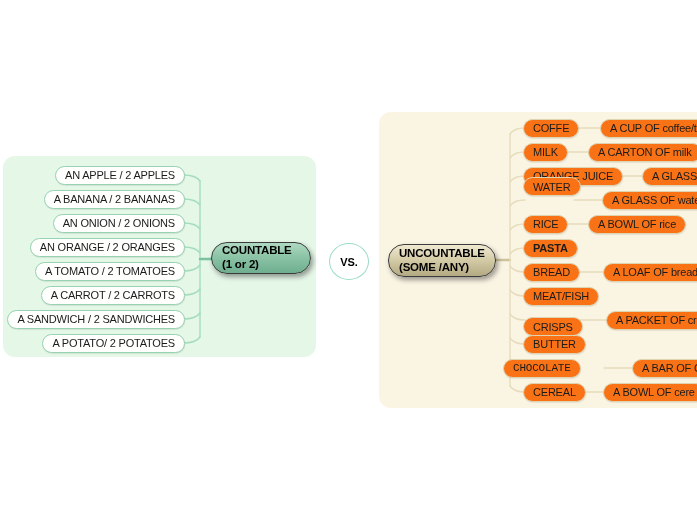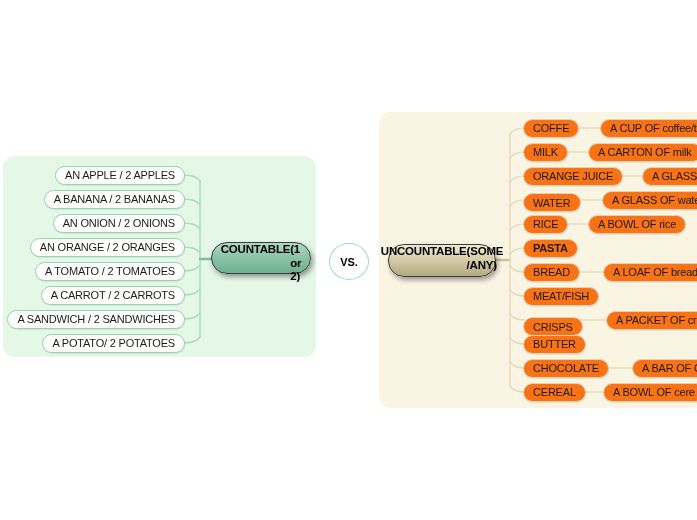--- a/index.html
+++ b/index.html
@@ -19,21 +19,21 @@
     padding:0 9px;border-radius:10px;white-space:nowrap;
     background:#fffffe;font-size:11px;color:#1c1c1c;
     box-shadow:0.5px 1px 1px rgba(0,0,0,0.08);
     letter-spacing:-0.2px;
   }
   .pill-left{border:1.4px solid #96d3b2;}
   .pill-right{border:1.4px solid #ded4b2;background:#f97316;}
   .node{
     position:absolute;box-sizing:border-box;border-radius:16px;
     border:1px solid #3c3c3c;box-shadow:2px 3px 5px rgba(0,0,0,0.38);
-    display:flex;justify-content:center;
+    display:flex;flex-direction:column;justify-content:center;
     padding:0 10px;font-weight:bold;font-size:11.5px;line-height:1.18;
     color:#000;letter-spacing:-0.2px;
   }
   #countable-node{
     left:211px;top:242px;width:100px;height:32px;
     background:linear-gradient(to bottom,#aed9c1 0%,#8cc4a6 45%,#6fae90 100%);
   }
   #uncountable-node{
     left:388px;top:244px;width:108px;height:33px;
     background:linear-gradient(to bottom,#efe9d2 0%,#d6cda9 45%,#b3aa83 100%);
@@ -95,32 +95,32 @@
     <div class="pill pill-left" style="top: 261.5px; right: 512px;">A TOMATO / 2 TOMATOES</div>
     <div class="pill pill-left" style="top: 285.5px; right: 512px;">A CARROT / 2 CARROTS</div>
     <div class="pill pill-left" style="top: 309.5px; right: 512px;">A SANDWICH / 2 SANDWICHES</div>
     <div class="pill pill-left" style="top: 333.5px; right: 512px;">A POTATO/ 2 POTATOES</div>
     <div class="pill pill-right" style="top: 118.5px; left: 523px;">COFFE</div>
     <div class="pill pill-right" style="top: 118.5px; left: 600px;">A CUP OF coffee/t</div>
     <div class="pill pill-right" style="top: 142.5px; left: 523px;">MILK</div>
     <div class="pill pill-right" style="top: 142.5px; left: 588px;">A CARTON OF milk</div>
     <div class="pill pill-right" style="top: 166.5px; left: 523px;">ORANGE JUICE</div>
     <div class="pill pill-right" style="top: 166.5px; left: 642px;">A GLASS</div>
-    <div class="pill pill-right" style="top: 193px; left: 523px;">WATER</div>
+    <div class="pill pill-right" style="top: 177px; left: 523px;">WATER</div>
     <div class="pill pill-right" style="top: 190.5px; left: 602px;">A GLASS OF wate</div>
     <div class="pill pill-right" style="top: 214.5px; left: 523px;">RICE</div>
     <div class="pill pill-right" style="top: 214.5px; left: 588px;">A BOWL OF rice</div>
     <div class="pill pill-right" style="top: 238.5px; left: 523px; font-weight: bold;">PASTA</div>
     <div class="pill pill-right" style="top: 262.5px; left: 523px;">BREAD</div>
     <div class="pill pill-right" style="top: 262.5px; left: 603px;">A LOAF OF bread</div>
     <div class="pill pill-right" style="top: 286.5px; left: 523px;">MEAT/FISH</div>
     <div class="pill pill-right" style="top: 294px; left: 523px; margin-top: 23px;">CRISPS</div>
     <div class="pill pill-right" style="top: 310.5px; left: 606px;">A PACKET OF cri</div>
     <div class="pill pill-right" style="top: 334.5px; left: 523px; text-align: center;">BUTTER</div>
-    <div class="pill pill-right" style="top: 358.5px; left: 523px;">CHOCOLATE</div>
+    <div class="pill pill-right" style="top: 358.5px; left: 503px; font-family: Liberation Mono, monospace;">CHOCOLATE</div>
     <div class="pill pill-right" style="top: 358.5px; left: 632px;">A BAR OF C</div>
     <div class="pill pill-right" style="top: 382.5px; left: 523px;">CEREAL</div>
     <div class="pill pill-right" style="top: 382.5px; left: 603px;">A BOWL OF cere</div>
   </div>
 
 <div class="node" id="countable-node">
   <span>COUNTABLE</span>
   <span>(1 or 2)</span>
 </div>
 

